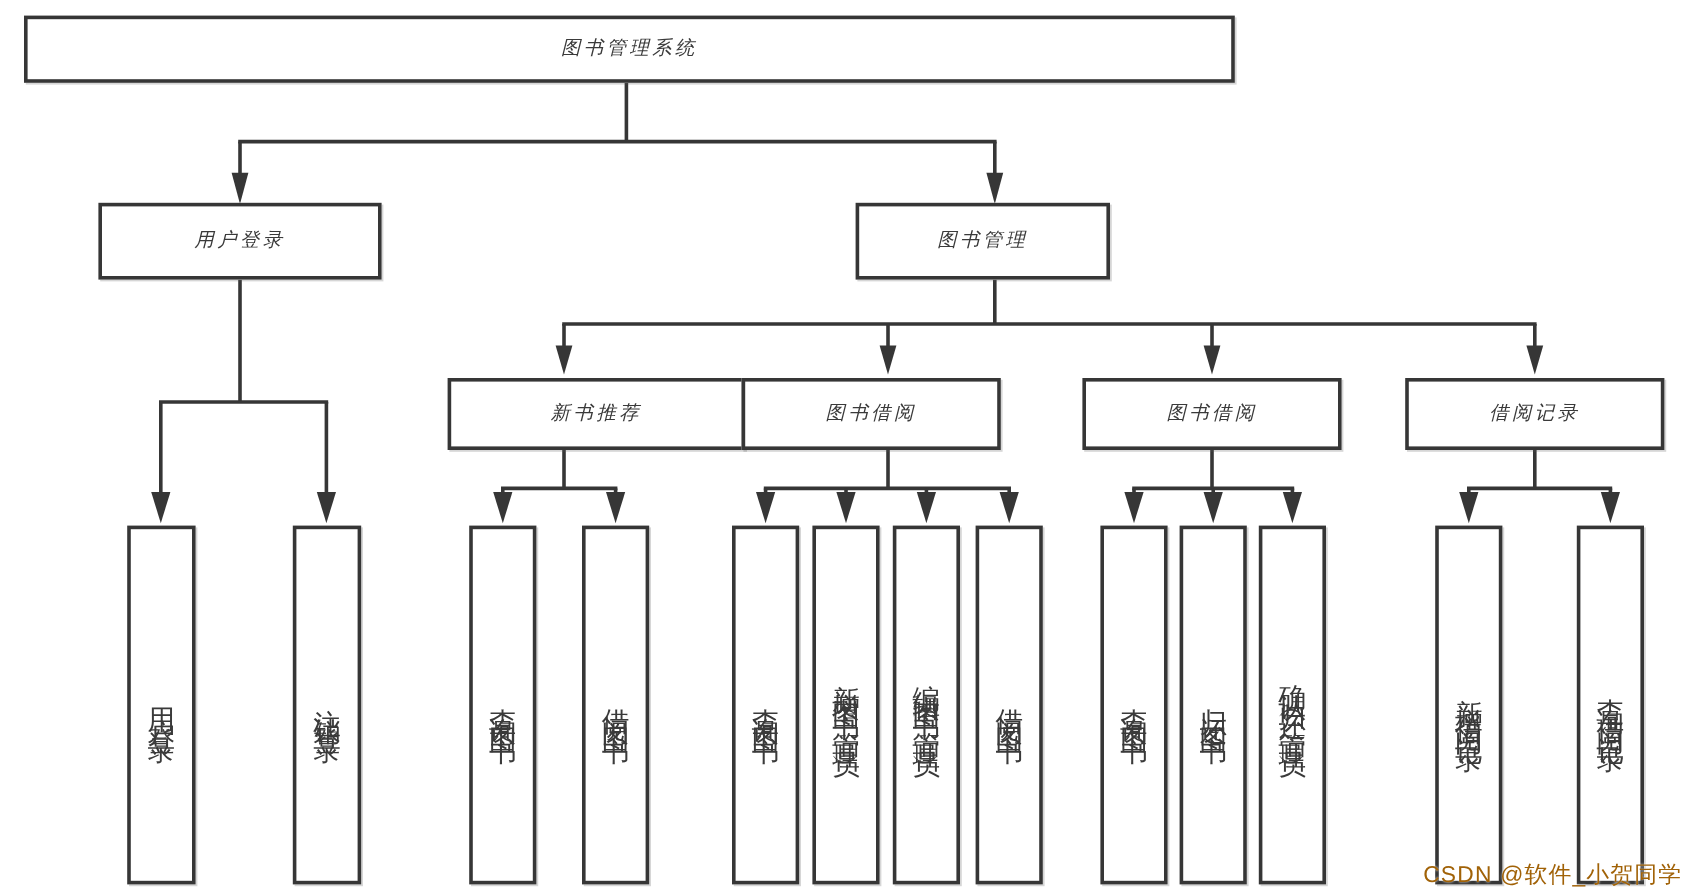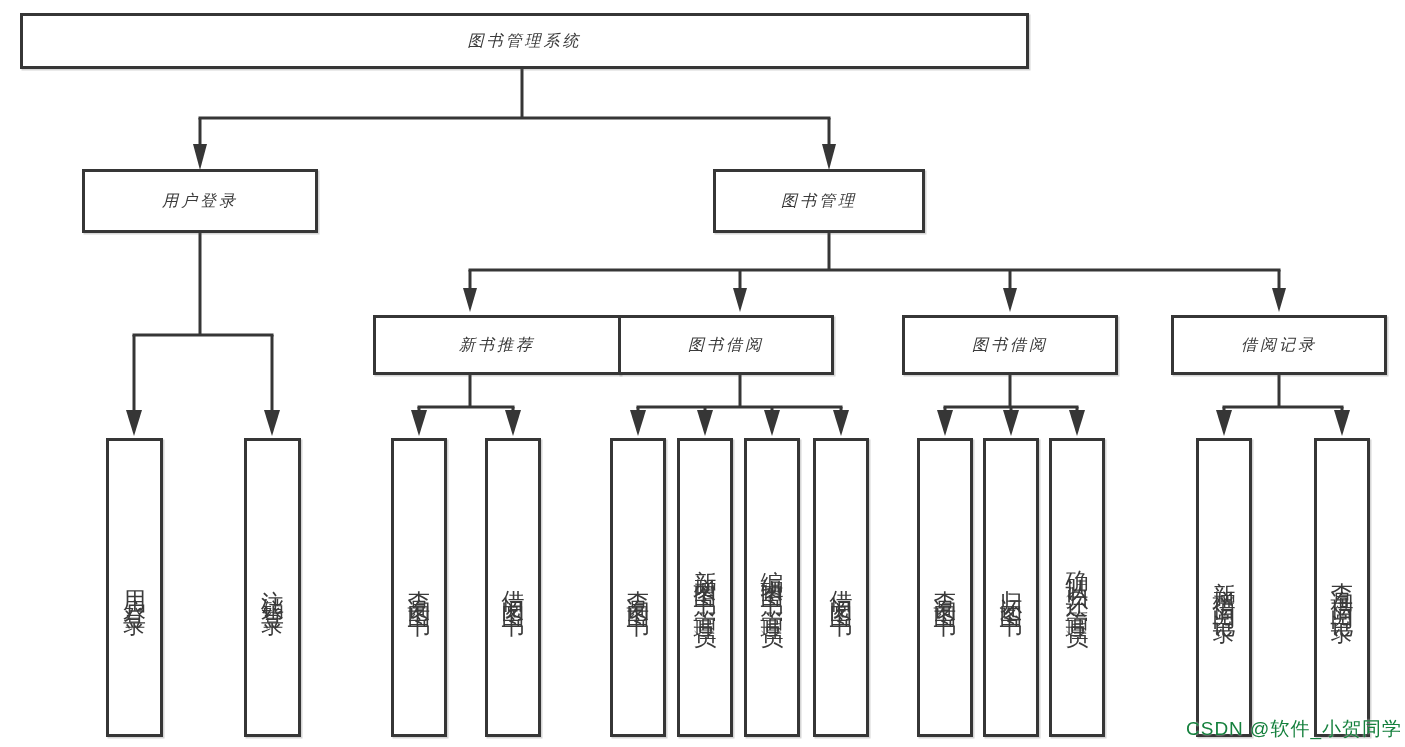--- a/index.html
+++ b/index.html
@@ -40,21 +40,21 @@
     font-size: 23px;
     letter-spacing: 8px;
     line-height: 1;
   }
   .watermark {
     position: absolute;
     left: 1186px;
     top: 716px;
     font-size: 19px;
     letter-spacing: 1px;
-    color: #15803d;
+    color: #a16207;
     text-shadow: 0 0 2px #ffffff;
     white-space: nowrap;
   }
 </style>
 </head>
 <body>
 
 <div class="canvas">
 
   <svg class="connectors" viewBox="0 0 1405 747" xmlns="http://www.w3.org/2000/svg">

